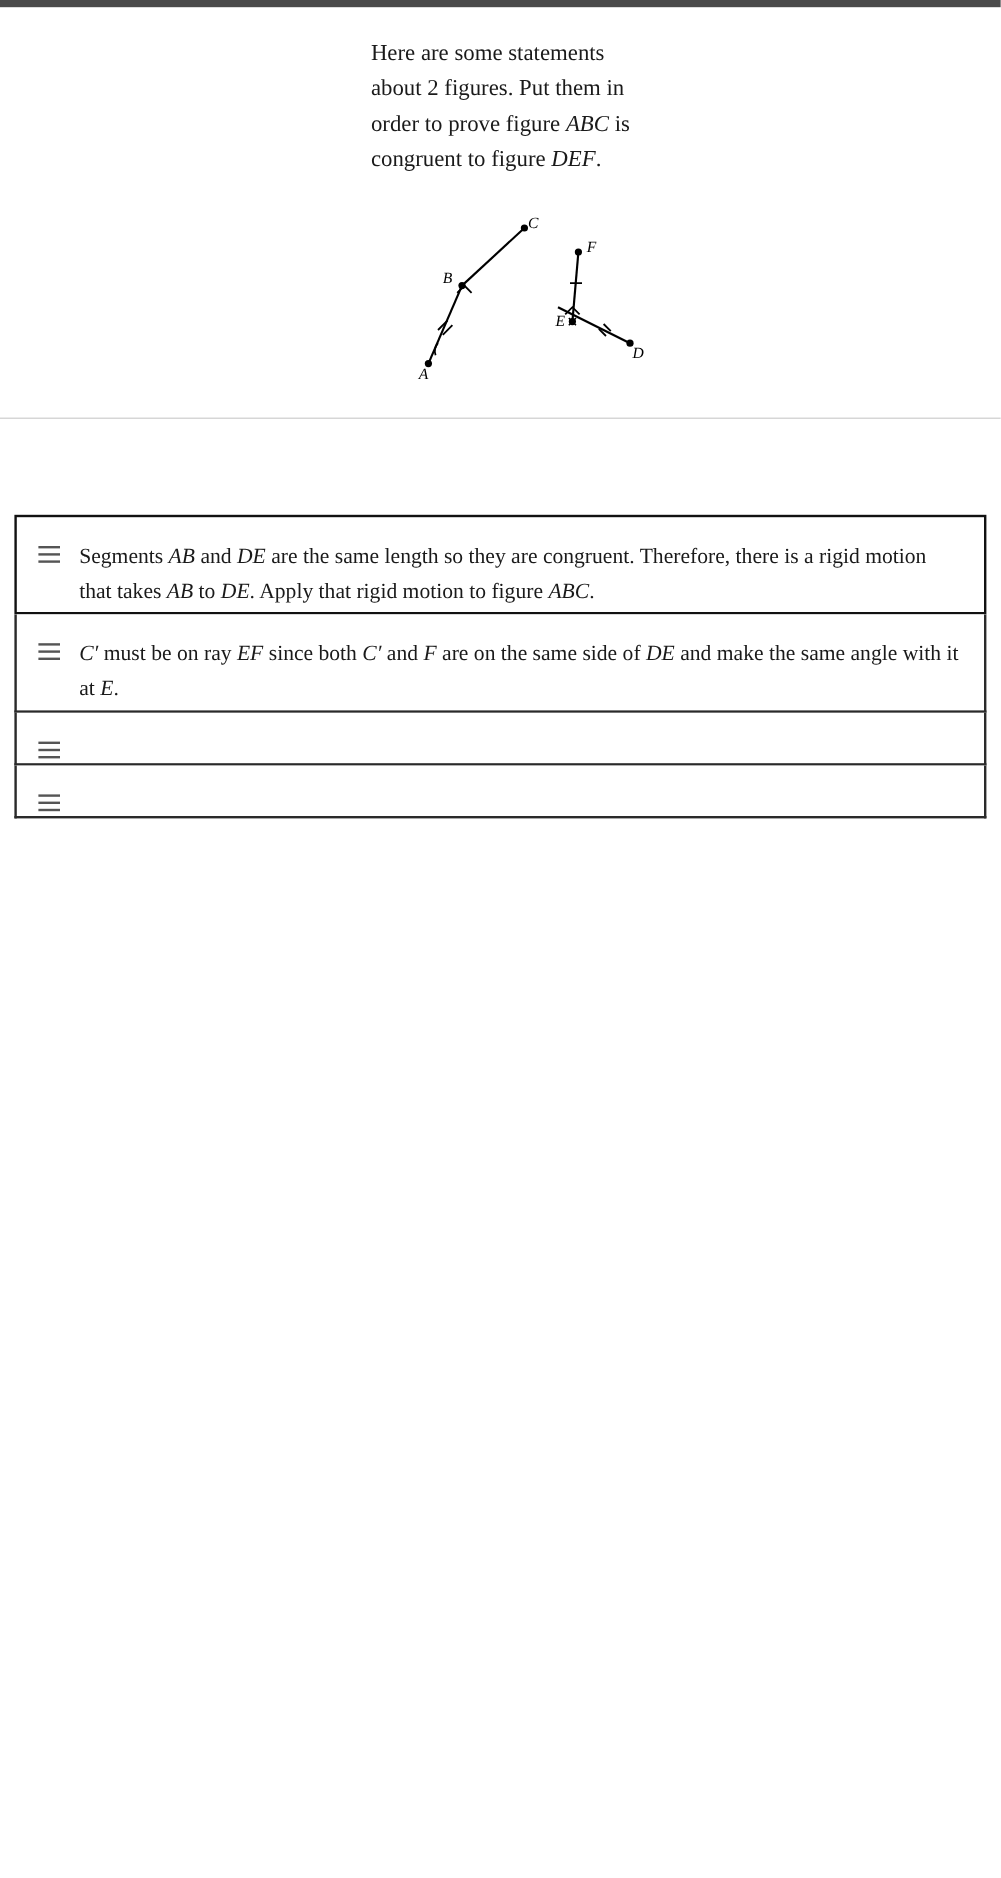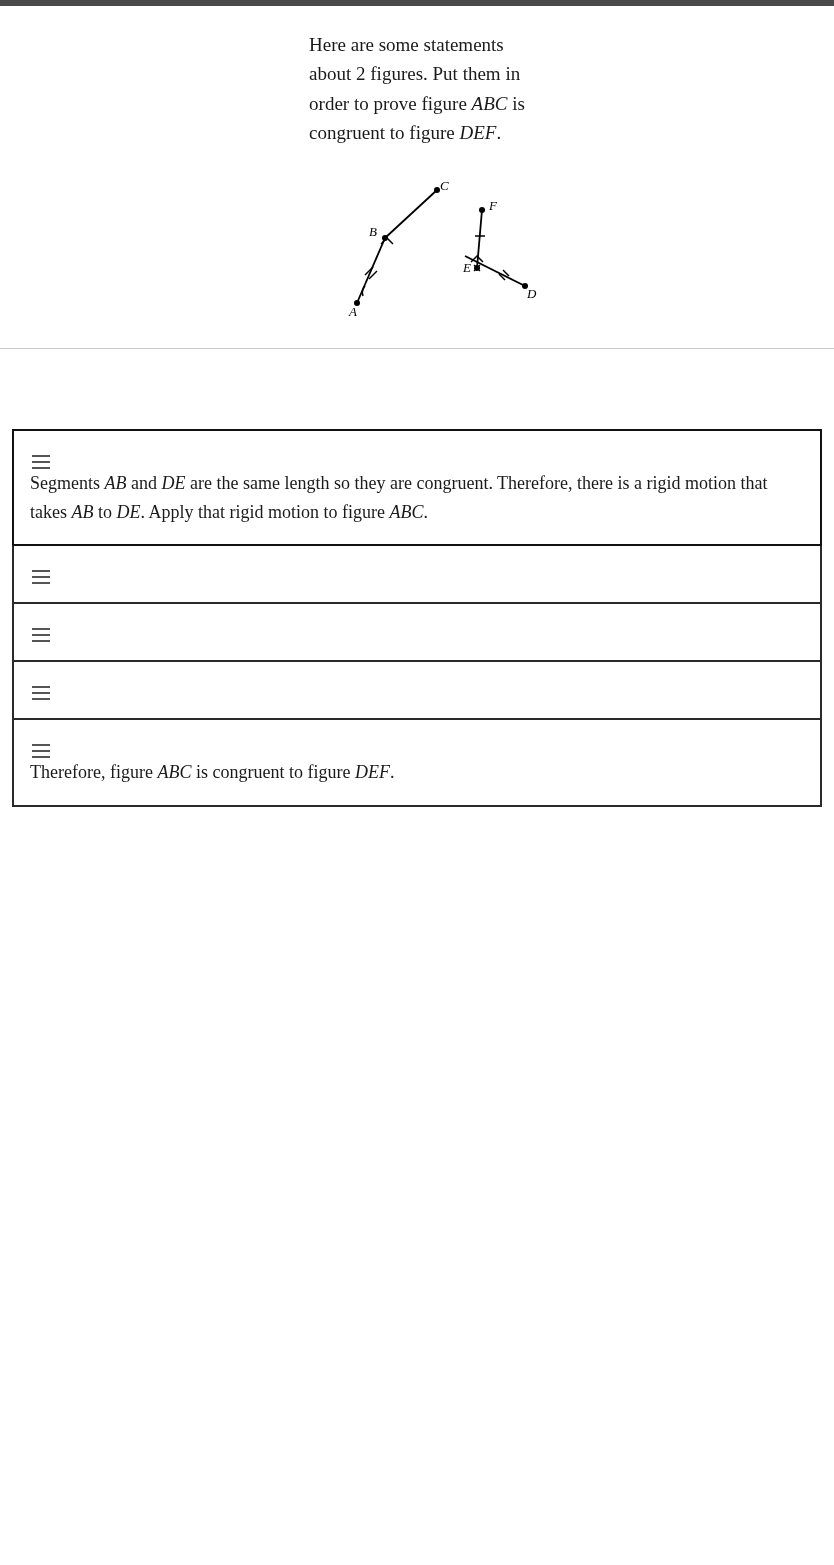--- a/index.html
+++ b/index.html
@@ -57,23 +57,23 @@
     .cards-container {
       padding: 20px 12px;
       display: flex;
       flex-direction: column;
       gap: 0px;
     }
 
     .card {
       border: 2px solid #2a2a2a;
       display: flex;
-      flex-direction: column;
+      flex-direction: row;
       align-items: flex-start;
-      padding: 18px 20px 18px 16px;
+      padding: 18px 20px 4px 16px;
       background: #ffffff;
       margin-bottom: 0px;
     }
 
     .card + .card {
       border-top: none;
     }
 
     .card:first-child {
       border: 2.5px solid #111;
@@ -186,42 +186,35 @@
       Segments <span class="italic">AB</span> and <span class="italic">DE</span> are the same length so they are congruent. Therefore, there is a rigid motion that takes <span class="italic">AB</span> to <span class="italic">DE</span>. Apply that rigid motion to figure <span class="italic">ABC</span>.
     </div>
   </div>
 
   <div class="card">
     <div class="drag-handle">
       <span class="handle-line"></span>
       <span class="handle-line"></span>
       <span class="handle-line"></span>
     </div>
-  </div>
-
-  <div class="card">
-    <div class="drag-handle">
-      <span class="handle-line"></span>
-      <span class="handle-line"></span>
-      <span class="handle-line"></span>
-    </div>
-  </div>
-
-  <div class="card">
-    <div class="drag-handle">
-      <span class="handle-line"></span>
-      <span class="handle-line"></span>
-      <span class="handle-line"></span>
-    </div>
-  </div>
-
-  <div class="card">
-    <div class="drag-handle">
-      <span class="handle-line"></span>
-      <span class="handle-line"></span>
-      <span class="handle-line"></span>
-    </div>
     <div class="card-text">
-      Therefore, figure <span class="italic">ABC</span> is congruent to figure <span class="italic">DEF</span>.
-    </div>
-  </div>
+      <span class="italic">C′</span> must be on ray <span class="italic">EF</span> since both <span class="italic">C′</span> and <span class="italic">F</span> are on the same side of <span class="italic">DE</span> and make the same angle with it at <span class="italic">E</span>.
+    </div>
+  </div>
+
+  <div class="card">
+    <div class="drag-handle">
+      <span class="handle-line"></span>
+      <span class="handle-line"></span>
+      <span class="handle-line"></span>
+    </div>
+  </div>
+
+  <div class="card">
+    <div class="drag-handle">
+      <span class="handle-line"></span>
+      <span class="handle-line"></span>
+      <span class="handle-line"></span>
+    </div>
+  </div>
+
 
 </div>
 
 </body></html>

